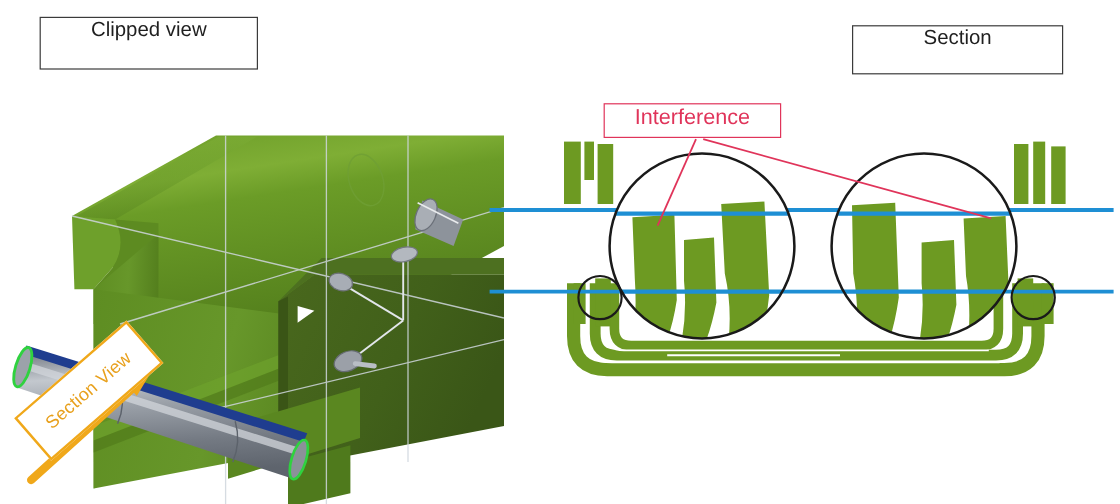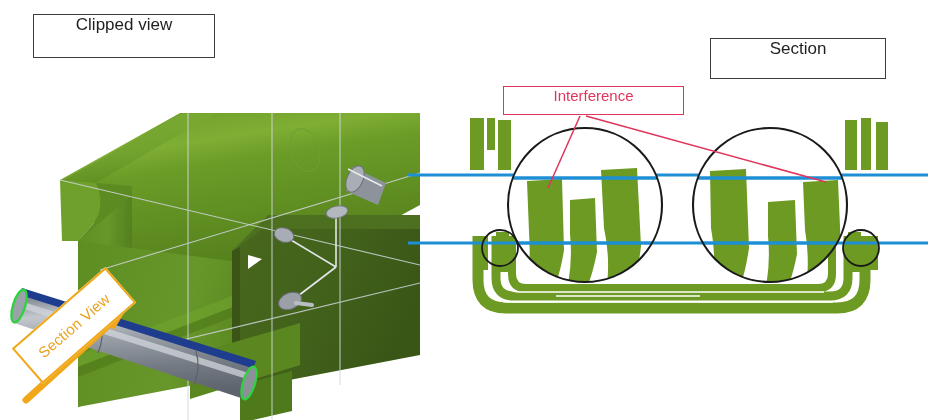--- a/index.html
+++ b/index.html
@@ -17,28 +17,28 @@
     background:#ffffff;
     box-sizing:border-box;
     white-space:nowrap;
   }
   #clipped-view-label{
     left:33px;top:14px;width:182px;height:44px;
     border:1.6px solid #3b3b3b;
     font-size:17px;color:#1f1f1f;
   }
   #section-label{
-    left:710px;top:38px;width:176px;height:41px;
+    left:710px;top:21px;width:176px;height:41px;
     border:1.6px solid #3b3b3b;
     font-size:17px;color:#1f1f1f;
   }
   #interference-label{
-    left:503px;top:86px;width:181px;height:29px;
+    left:503px;top:86px;width:148px;height:29px;
     border:1.7px solid #e0345a;
-    font-size:15px;color:#e0345a;
+    font-size:18px;color:#e0345a;
   }
 
   
   #section-view-callout{
     position:absolute;left:6px;top:272px;width:150px;height:132px;
   }
   #section-view-box{
     position:absolute;left:6px;top:30px;width:124px;height:47px;
     border:2px solid #f0a81a;
     background:#ffffff;

